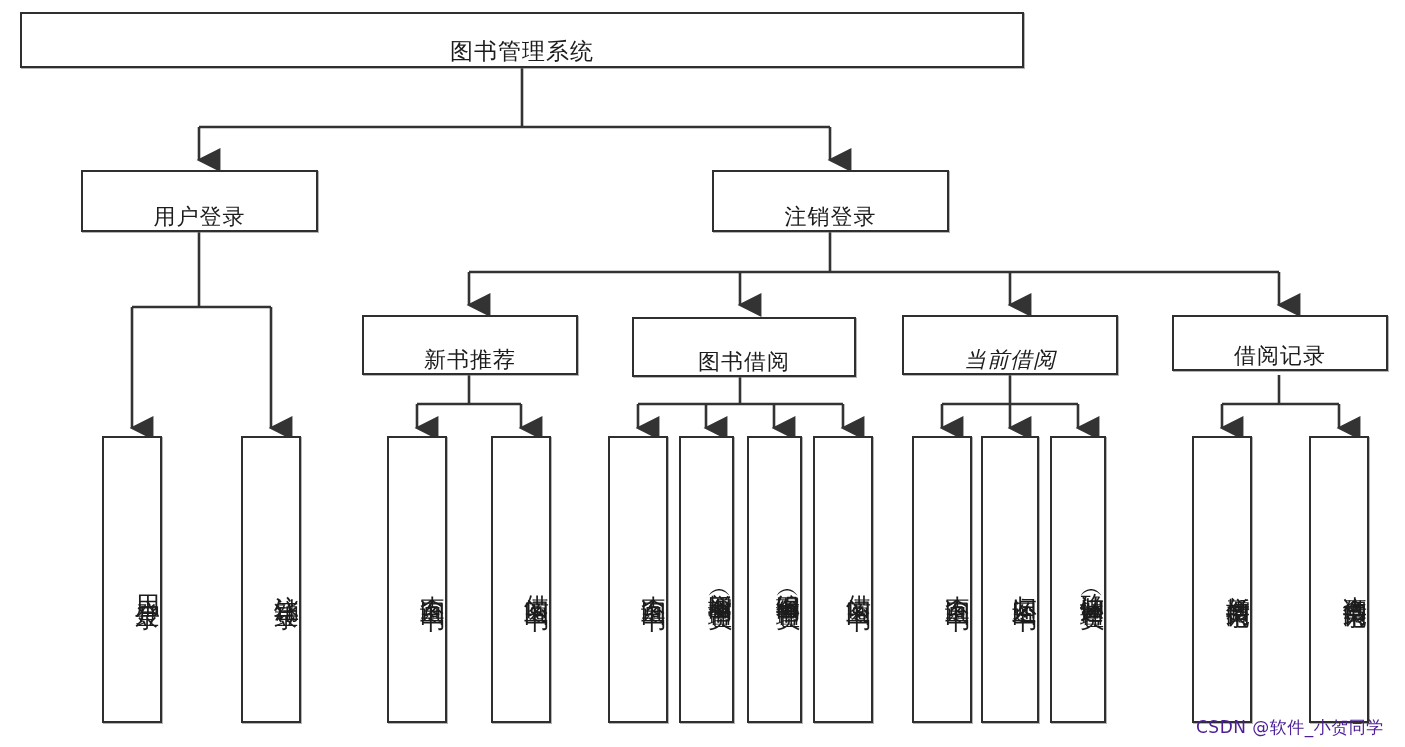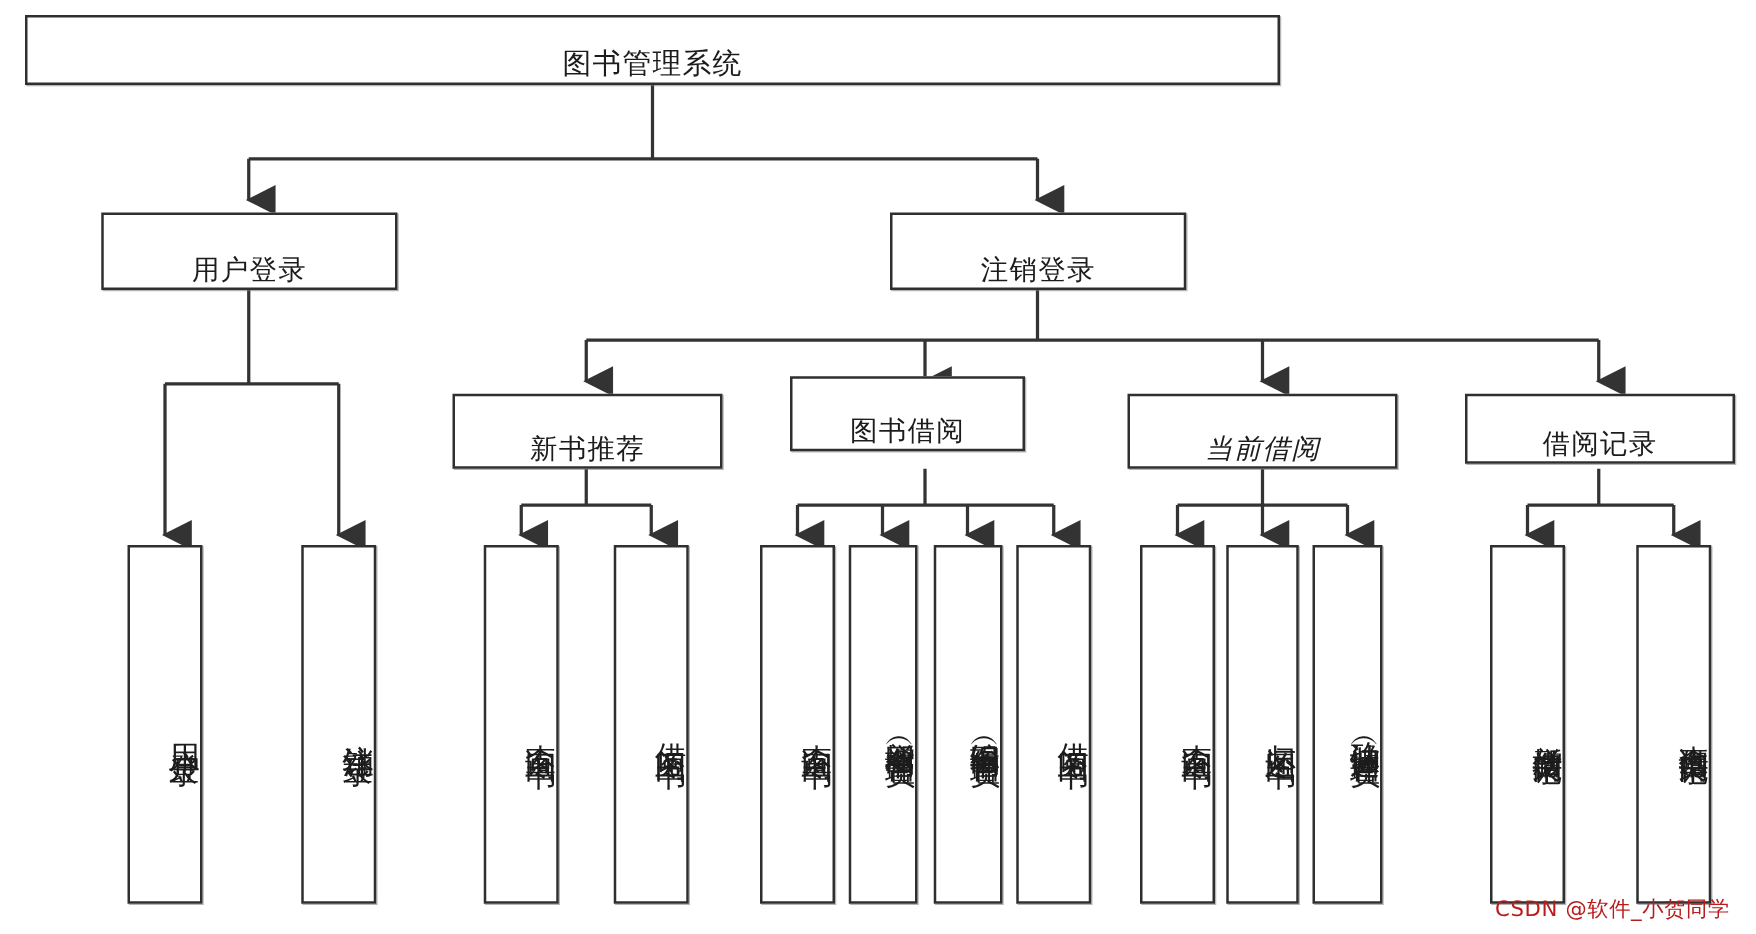--- a/index.html
+++ b/index.html
@@ -56,21 +56,21 @@
     line-height: 1.05;
     letter-spacing: 4px;
   }
   .node.leaf.tall-text {
     font-size: 24px;
     letter-spacing: 2px;
   }
   .watermark {
     position: absolute;
     font-size: 17px;
-    color: #b91c1c;
+    color: #4c1d95;
     white-space: nowrap;
     letter-spacing: 0.5px;
     font-family: "DejaVu Sans", "Liberation Sans", sans-serif;
   }
 </style>
 </head>
 <body>
 
 <div id="canvas">
 
@@ -131,21 +131,21 @@
   <div class="node horiz" style="left:81px; top:170px; width:237px; height:62px;">
     <span>用户登录</span>
   </div>
   <div class="node horiz" style="left:712px; top:170px; width:237px; height:62px;">
     <span>注销登录</span>
   </div>
 
   <div class="node horiz" style="left:362px; top:315px; width:216px; height:60px;">
     <span>新书推荐</span>
   </div>
-  <div class="node horiz" style="left:632px; top:301px; width:188px; height:60px;">
+  <div class="node horiz" style="left:632px; top:317px; width:224px; height:60px;">
     <span>图书借阅</span>
   </div>
   <div class="node horiz" style="left:902px; top:315px; width:216px; height:60px;font-style:italic;">
     <span>当前借阅</span>
   </div>
   <div class="node horiz" style="left:1172px; top:315px; width:216px; height:56px;">
     <span>借阅记录</span>
   </div>
 
   <div class="node leaf" style="left:102px; top:436px; width:60px; height:287px;">

